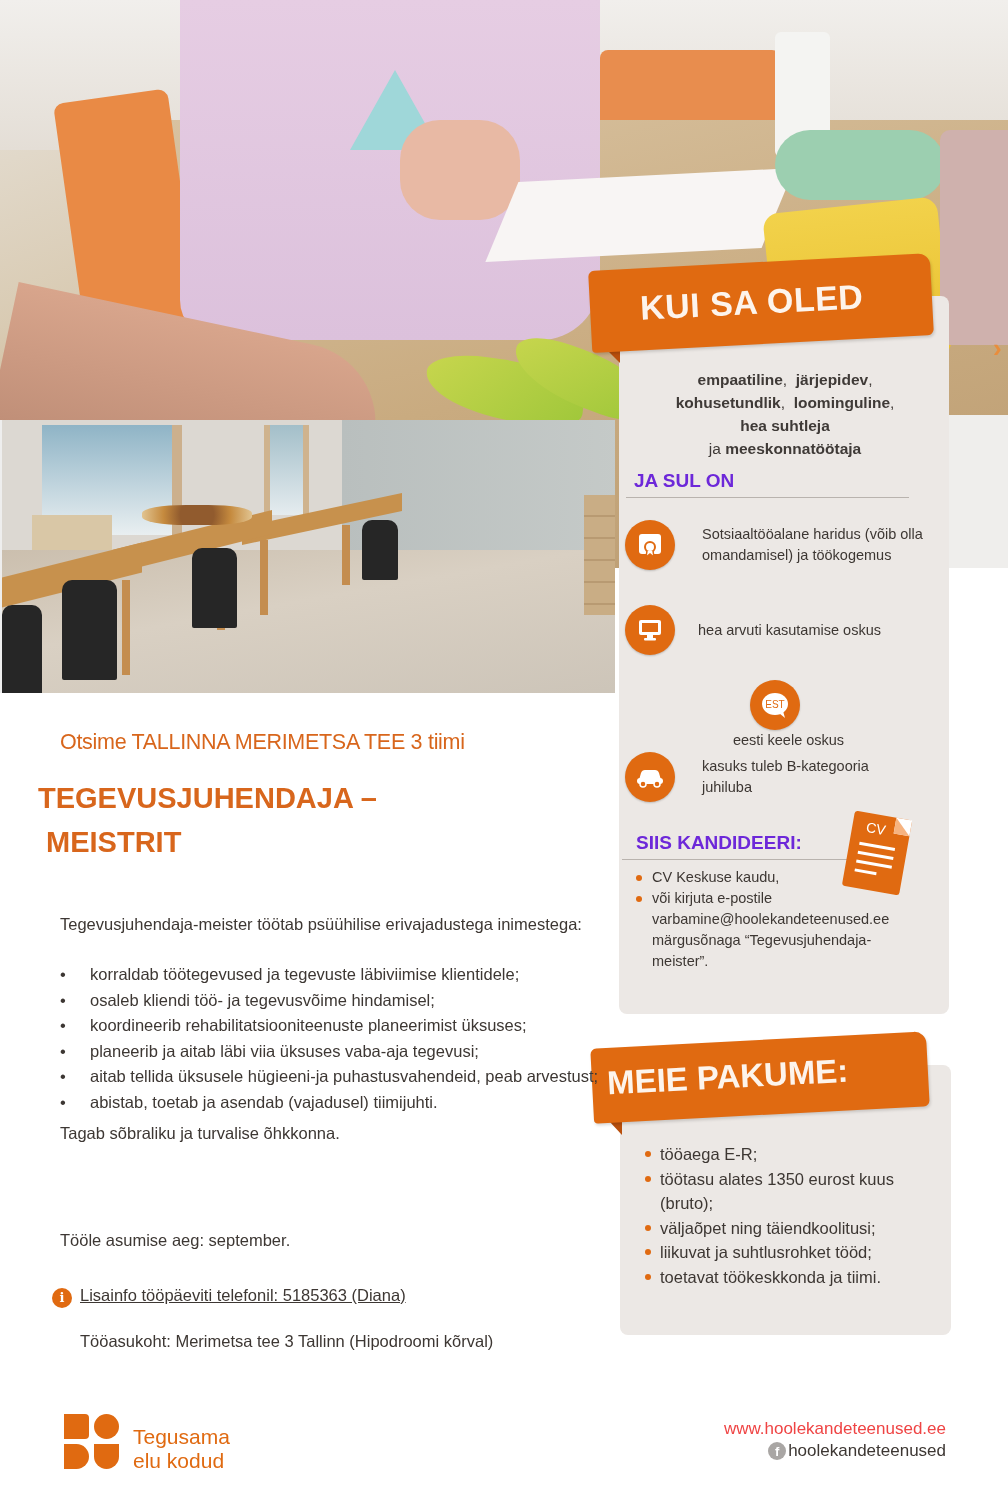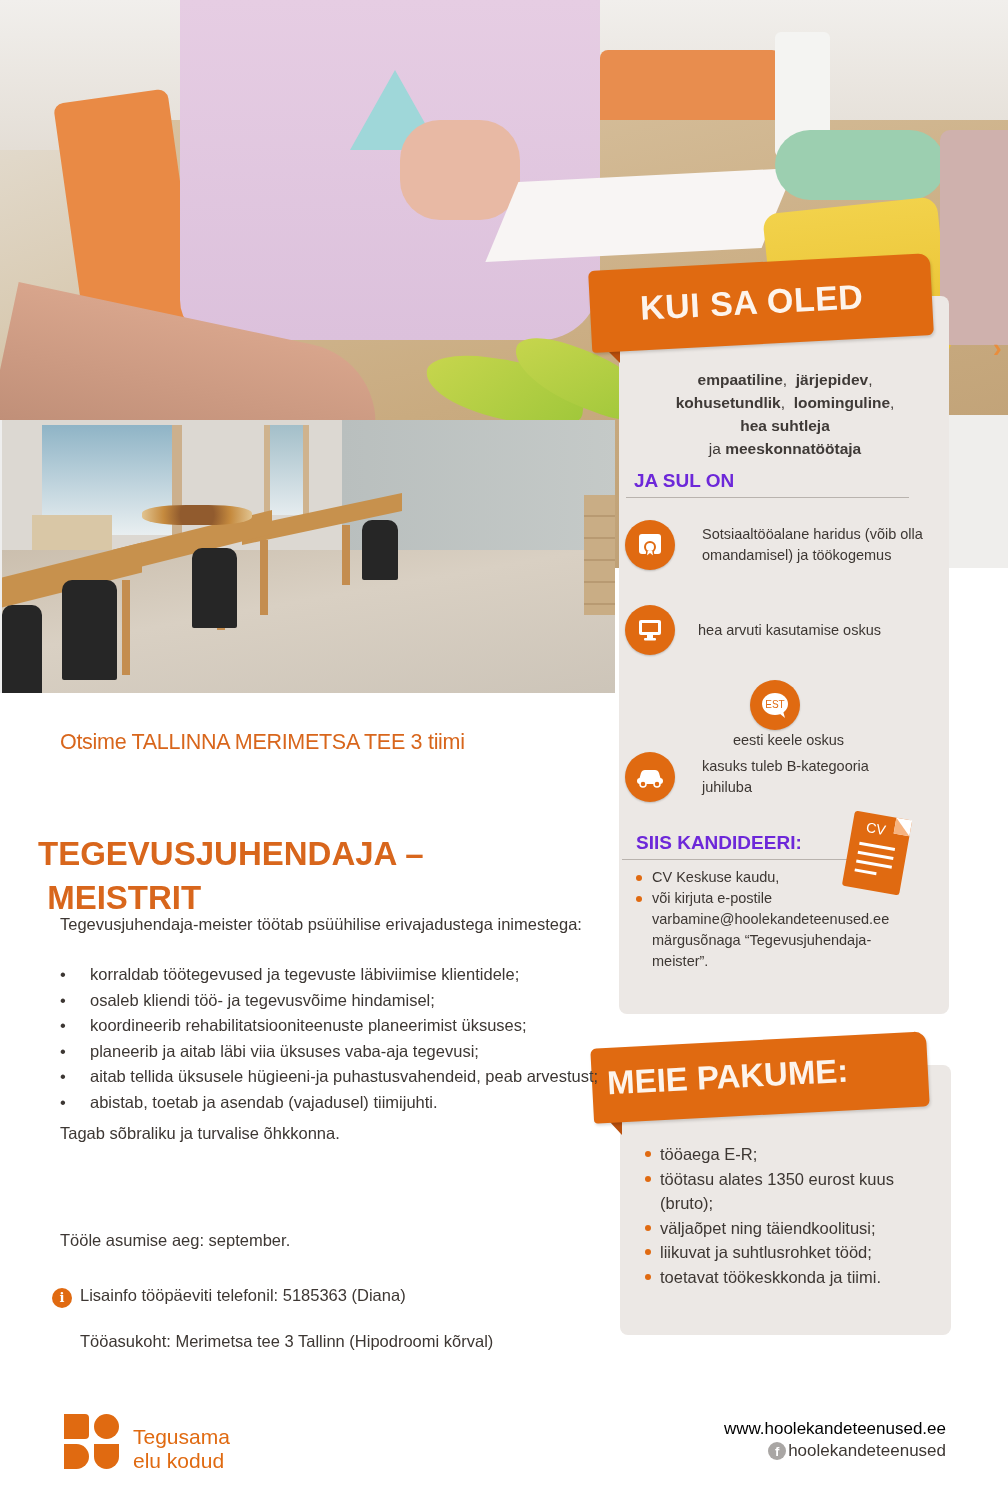--- a/index.html
+++ b/index.html
@@ -76,33 +76,33 @@
   .offer-panel { left: 620px; top: 1065px; width: 331px; height: 270px; background: #ece8e5; border-radius: 8px; }
   .offer-banner { left: 592px; top: 1040px; width: 336px; height: 75px; background: #e06a11; border-radius: 6px 12px 6px 4px; transform: rotate(-3deg); box-shadow: 1px 2px 3px rgba(0,0,0,0.15); }
   .offer-fold { left: 596px; top: 1107px; width: 0; height: 0; border-top: 28px solid #b94f0c; border-left: 26px solid transparent; }
   .offer-title { left: 607px; top: 1058px; font-size: 33px; font-weight: bold; color: #fdf4ec; transform: rotate(-3deg); }
   .offer-list { left: 645px; top: 1142px; width: 300px; font-size: 16.5px; line-height: 24.5px; color: #3d3733; }
   .offer-list li { list-style: none; position: relative; padding-left: 15px; }
   .offer-list li::before { content: ""; position: absolute; left: 0; top: 9px; width: 6px; height: 6px; border-radius: 50%; background: #e06a11; }
 
   
   .team-line { left: 60px; top: 730px; font-size: 21.5px; color: #d8661c; letter-spacing: -0.3px; }
-  .job-title { left: 38px; top: 832px; font-size: 33px; font-weight: bold; color: #d8661c; line-height: 44px; }
+  .job-title { left: 38px; top: 776px; font-size: 29px; font-weight: bold; color: #d8661c; line-height: 44px; }
   .intro { left: 60px; top: 912px; width: 540px; font-size: 16.5px; line-height: 25px; color: #3d3733; }
   .duties { left: 60px; top: 962px; width: 540px; font-size: 16.5px; line-height: 25.5px; color: #3d3733; }
   .duties li { list-style: none; position: relative; padding-left: 30px; }
   .duties li::before { content: "•"; position: absolute; left: 0; top: 0; }
   .para { left: 60px; font-size: 16.5px; color: #3d3733; }
   .info-icon { left: 52px; top: 1288px; width: 20px; height: 20px; border-radius: 50%; background: #e06a11; color: #fff; font-weight: bold; font-size: 13px; text-align: center; line-height: 20px; font-family: "DejaVu Serif", serif; }
 
   
   .logo-mark { left: 64px; top: 1414px; width: 56px; height: 56px; }
   .logo-mark span { position:absolute; width: 25px; height: 25px; background: #e06a11; }
   .logo-text { left: 133px; top: 1425px; font-size: 21px; line-height: 24px; color: #e06a11; }
-  .web { right: 62px; top: 1419px; font-size: 17px; color: #000000; text-align: right; }
+  .web { right: 62px; top: 1419px; font-size: 17px; color: #ef4444; text-align: right; }
   .fb { right: 62px; top: 1441px; font-size: 17px; color: #3d3733; display: flex; align-items: center; }
   .fb-icon { width: 18px; height: 18px; border-radius: 50%; background: #a9a6a4; color: #fff; font-size: 13px; font-weight: bold; text-align: center; line-height: 19px; margin-right: 2px; }
 
   .next-arrow { left: 993px; top: 333px; color: #e98d3c; font-size: 26px; font-weight: bold; }
 </style>
 </head>
 <body>
 
 <div class="abs photo-top" title="Hands crafting green cardboard leaves on a wooden table">
   <div class="wall"></div>
@@ -251,21 +251,21 @@
   <li>korraldab töötegevused ja tegevuste läbiviimise klientidele;</li>
   <li>osaleb kliendi töö- ja tegevusvõime hindamisel;</li>
   <li>koordineerib rehabilitatsiooniteenuste planeerimist üksuses;</li>
   <li>planeerib ja aitab läbi viia üksuses vaba-aja tegevusi;</li>
   <li>aitab tellida üksusele hügieeni-ja puhastusvahendeid, peab arvestust;</li>
   <li>abistab, toetab ja asendab (vajadusel) tiimijuhti.</li>
 </ul>
 <div class="abs para" style="top:1124px;">Tagab sõbraliku ja turvalise õhkkonna.</div>
 <div class="abs para" style="top:1231px;">Tööle asumise aeg: september.</div>
 <div class="abs info-icon">i</div>
-<div class="abs para" style="left:80px;top:1286px;">Lisainfo tööpäeviti telefonil: 5185363 (Diana)</div>
+<div class="abs para" style="left:80px;top:1286px;text-decoration:underline;">Lisainfo tööpäeviti telefonil: 5185363 (Diana)</div>
 <div class="abs para" style="left:80px;top:1332px;">Tööasukoht: Merimetsa tee 3 Tallinn (Hipodroomi kõrval)</div>
 
 <div class="abs logo-mark">
   <span style="left:0;top:0;border-radius:0 4px 4px 0;"></span>
   <span style="left:30px;top:0;border-radius:50%;"></span>
   <span style="left:0;top:30px;border-radius:0 13px 13px 0;"></span>
   <span style="left:30px;top:30px;border-radius:0 0 13px 13px;"></span>
 </div>
 <div class="abs logo-text">
   <div>Tegusama</div>

